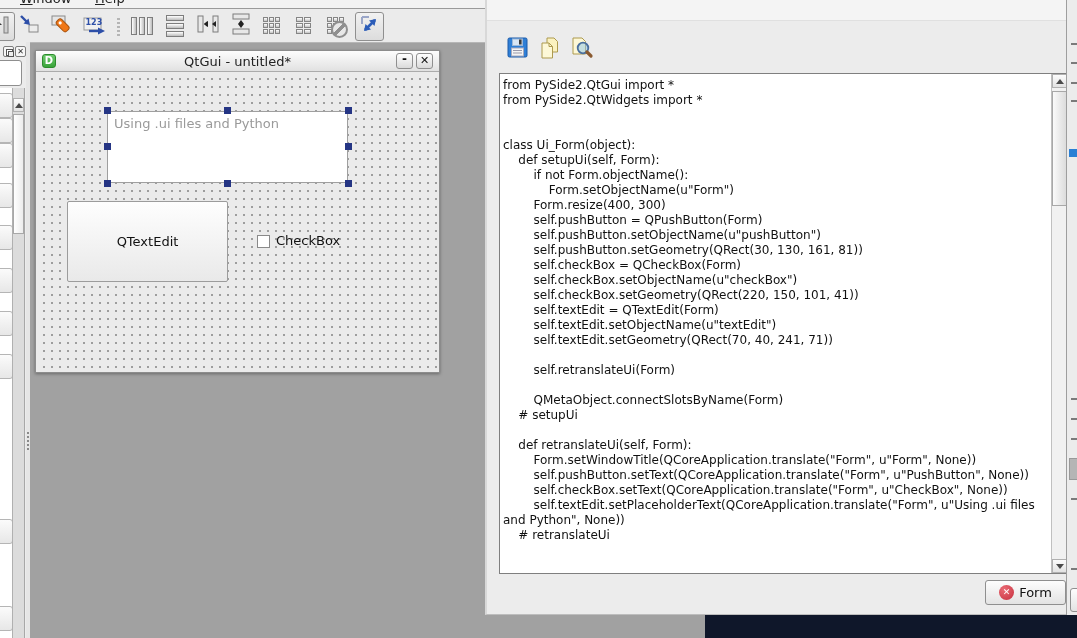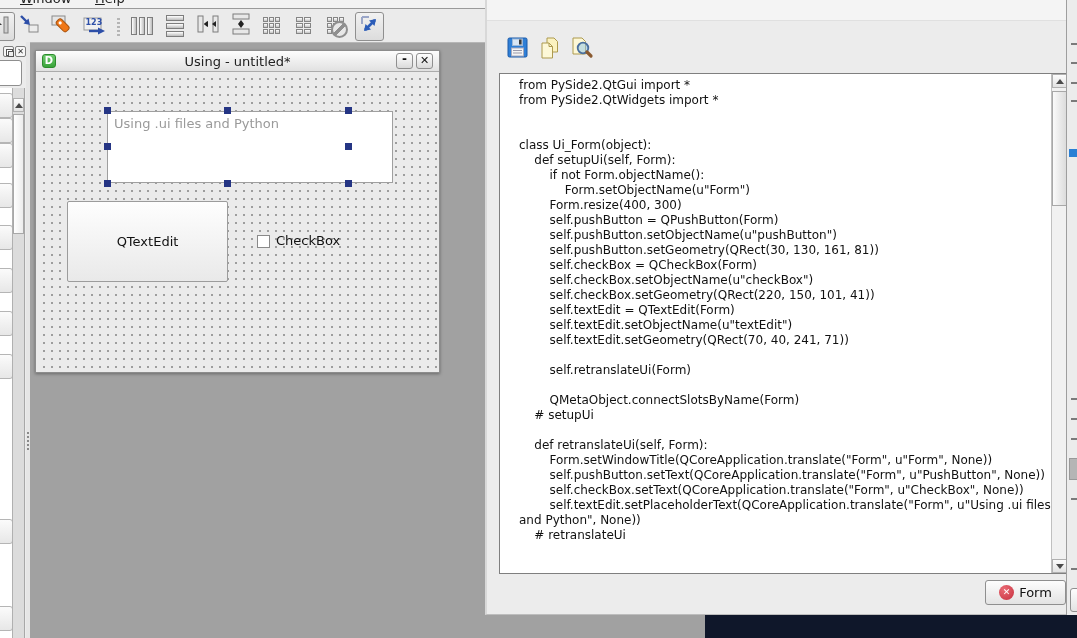--- a/index.html
+++ b/index.html
@@ -61,21 +61,21 @@
   #form-icon{position:absolute;left:6px;top:3px;width:14px;height:14px;border-radius:3px;
     background:linear-gradient(#6fcb6f,#3aa43a);border:1px solid #2c8c2c;box-sizing:border-box;
     color:#fff;font-size:10px;font-weight:bold;text-align:center;line-height:12px;}
   #form-title{position:absolute;left:0;top:3px;width:100%;text-align:center;font-size:13px;color:#222;}
   .mdi-btn{position:absolute;top:2px;width:17px;height:16px;border:1px solid #8f8f8f;border-radius:3px;
     background:linear-gradient(#ffffff,#dadada);box-sizing:border-box;text-align:center;
     font-weight:bold;color:#111;}
   #form-body{position:absolute;left:1px;top:21px;width:402px;height:300px;background:#ebebeb;
     background-image:radial-gradient(#9d9d9d 0.9px,transparent 1.05px);background-size:8px 8px;
     background-position:3px 3px;}
-  #designer-textedit{position:absolute;left:70px;top:39px;width:286px;height:72px;background:#fff;
+  #designer-textedit{position:absolute;left:70px;top:39px;width:241px;height:72px;background:#fff;
     border:1px solid #9f9f9f;box-sizing:border-box;}
   #designer-textedit .ph{position:absolute;left:6px;top:4px;color:#9a9a9a;font-size:13px;}
   .handle{position:absolute;width:7px;height:7px;background:#253584;z-index:3;}
   #designer-pushbutton{position:absolute;left:30px;top:129px;width:161px;height:81px;
     background:linear-gradient(#fefefe,#e9e9e9);border:1px solid #9c9c9c;border-radius:2px;
     box-sizing:border-box;display:flex;align-items:center;justify-content:center;font-size:13px;color:#111;}
   #designer-checkbox{position:absolute;left:220px;top:149px;width:101px;height:41px;}
   #cb-indicator{position:absolute;left:0;top:14px;width:13px;height:13px;background:#fff;
     border:1px solid #8a8a8a;box-sizing:border-box;}
   #cb-label{position:absolute;left:19px;top:12px;font-size:13px;color:#111;}
@@ -84,21 +84,21 @@
   .res-box{position:absolute;top:4px;height:30px;background:#fff;border:1px solid #a8a8a8;box-sizing:border-box;}
   #resource-root-label{position:absolute;left:22px;top:7px;font-size:12.5px;color:#111;}
   
   #code-dialog{position:absolute;left:485px;top:0;width:581px;height:615px;background:#ececec;z-index:5;
     border-left:2px solid #d8d8d8;border-bottom:1px solid #bdbdbd;box-sizing:border-box;}
   #dlg-topband{position:absolute;left:0;top:0;width:100%;height:20px;background:#f4f4f4;
     border-bottom:1px solid #e0e0e0;}
   .dlg-tool{position:absolute;top:36px;width:26px;height:26px;display:flex;align-items:center;justify-content:center;}
   #code-area{position:absolute;left:12px;top:73px;width:569px;height:501px;background:#fff;
     border:1px solid #7f7f7f;box-sizing:border-box;overflow:hidden;}
-  #code-pre{margin:0;padding:4px 20px 4px 19px;font-family:"DejaVu Sans","Liberation Sans",sans-serif;
+  #code-pre{margin:0;padding:4px 20px 4px 3px;font-family:"DejaVu Sans","Liberation Sans",sans-serif;
     font-size:12px;line-height:15px;white-space:pre;color:#111;}
   #code-scrollbar{position:absolute;right:0;top:0;width:16px;height:499px;background:#f1f1f1;
     border-left:1px solid #c0c0c0;box-sizing:border-box;}
   #code-thumb{position:absolute;left:0;top:17px;width:100%;height:115px;
     background:linear-gradient(90deg,#fafafa,#dcdcdc);border:1px solid #a8a8a8;box-sizing:border-box;}
   #dialog-close-btn{position:absolute;left:498px;top:580px;width:81px;height:25px;border:1px solid #8f8f8f;
     border-radius:3px;background:linear-gradient(#fdfdfd,#e3e3e3);box-sizing:border-box;
     display:flex;align-items:center;justify-content:center;gap:5px;font-size:13px;color:#111;cursor:default;}
   #close-red-icon{width:15px;height:15px;border-radius:50%;background:radial-gradient(circle at 35% 30%,#ea6b74,#c62f3e);
     color:#fff;font-size:9px;font-weight:bold;line-height:15px;text-align:center;}
@@ -279,21 +279,21 @@
         <span class="split-dot" style="top:402px"></span>
       <span class="split-dot" style="top:406px"></span>
     </div>
   </div>
 
   <div id="mdi"></div>
 
   <div id="form-window">
     <div id="form-titlebar">
       <div id="form-icon">D</div>
-      <div id="form-title">Using - untitled*</div>
+      <div id="form-title">QtGui - untitled*</div>
       <div class="mdi-btn" style="left:360px;font-size:12px;line-height:11px">-</div>
       <div class="mdi-btn" style="left:380px;font-size:11px;line-height:14px">✕</div>
     </div>
     <div id="form-body">
       <div id="designer-textedit">
         <span class="ph">Using .ui files and Python</span>
       </div>
 
       <div class="handle" style="left:67px;top:35px"></div>
       <div class="handle" style="left:187px;top:35px"></div>

